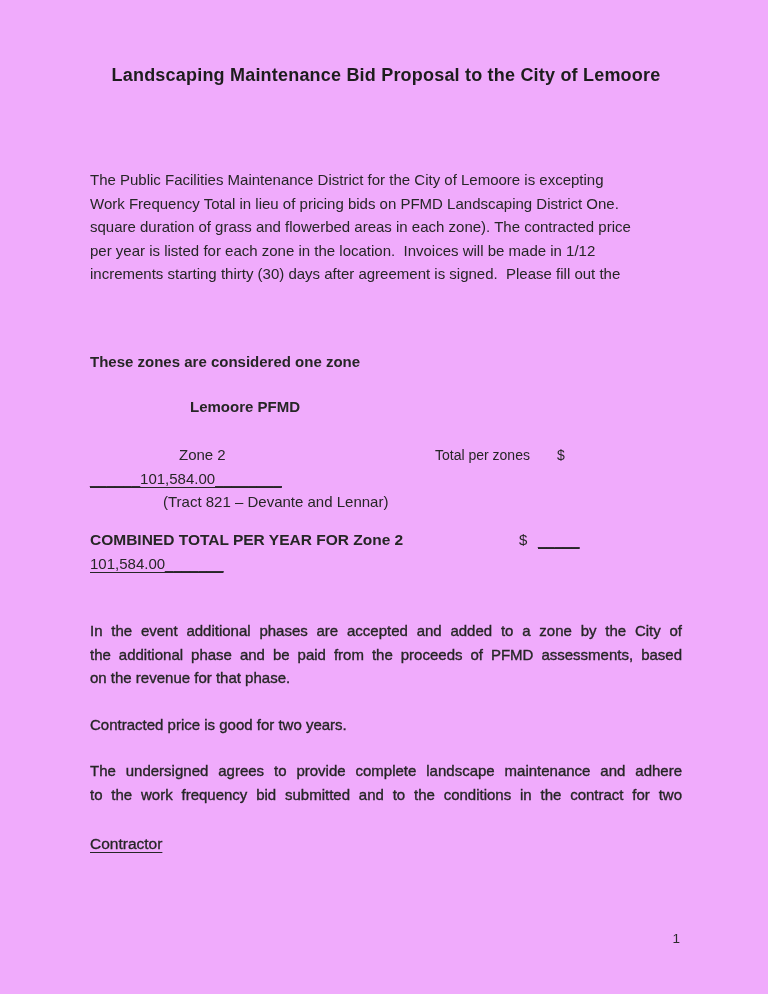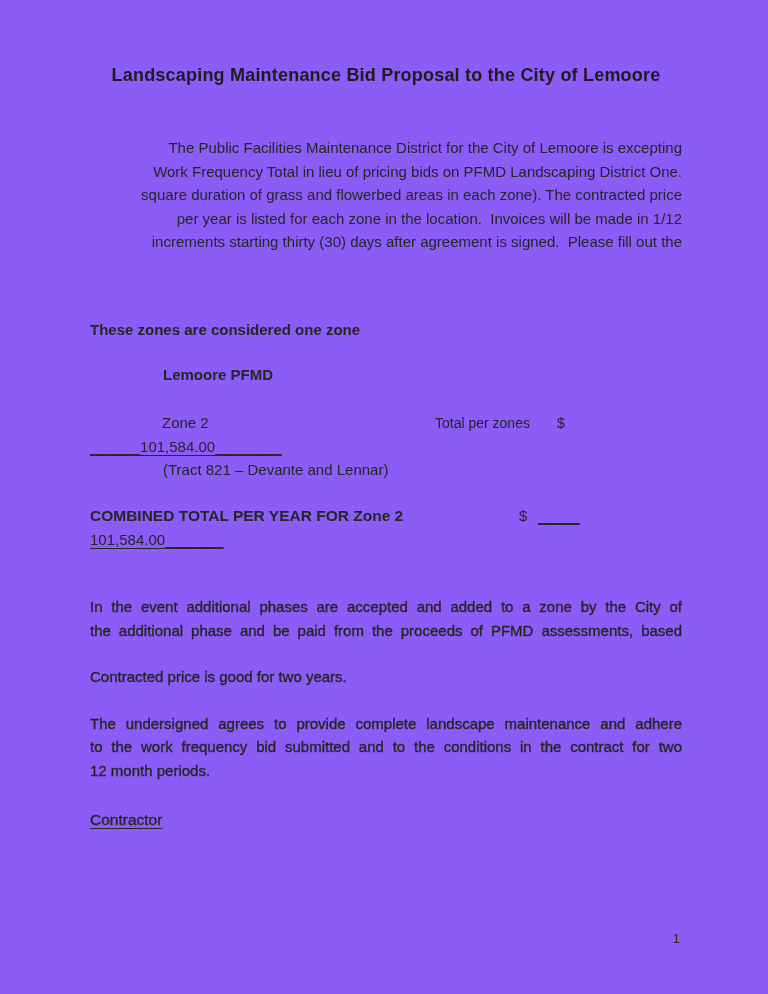--- a/index.html
+++ b/index.html
@@ -1,49 +1,49 @@
 <!DOCTYPE html>
 <html><head>
 <meta charset="utf-8">
 <style>
   html,body { margin:0; padding:0; background:#e8e8e8; }
   .page {
     position:relative;
     width:768px; height:994px;
     margin:0 auto;
-    background:#8b5cf6;
+    background:#f0abfc;
     font-family:"Liberation Sans", sans-serif;
     color:#262626;
     box-sizing:border-box;
     padding:62px 86px 0 90px;
     overflow:hidden;
   }
   .title {
     margin:0;
     text-align:center;
     font-size:18px;
     line-height:26px;
     font-weight:700;
     letter-spacing:0.2px;
     color:#1d1d1d;
   }
   .para { font-size:15px; line-height:23.5px; }
   .line { white-space:pre-wrap; }
   .jline { white-space:normal; text-align:justify; text-align-last:justify; }
-  .intro { margin-top:48px;text-align:right; }
+  .intro { margin-top:80px; }
   .zones-heading { margin-top:64px; font-size:15px; line-height:23.5px; font-weight:700; }
-  .district { margin-top:22px; margin-left:73px; font-size:15px; line-height:23.5px; font-weight:700; }
+  .district { margin-top:22px; margin-left:100px; font-size:15px; line-height:23.5px; font-weight:700; }
   .row { position:relative; height:24px; font-size:15px; line-height:24px; }
   .zone-row { margin-top:24px; }
-  .zone-label { position:absolute; left:72px; }
+  .zone-label { position:absolute; left:89px; }
   .total-label { position:absolute; left:345px; font-size:14px; }
   .dollar-a { position:absolute; left:467px; font-size:14px; }
   .amount { font-size:15px; line-height:23.5px; text-decoration:underline; text-underline-offset:3px; }
   .tract { margin-left:73px; font-size:15px; line-height:23.5px; }
-  .combined-row { margin-top:22px; }
+  .combined-row { margin-top:14px; }
   .combined-label { position:absolute; left:0; font-weight:700; font-size:15.5px; }
   .dollar-b { position:absolute; left:429px; }
   .blank { position:absolute; left:448px; text-decoration:underline; text-underline-offset:3px; }
   .heavy { -webkit-text-stroke:0.35px #262626; }
   .additional { margin-top:44px; }
   .single-line { margin-top:23px; font-size:15px; line-height:23.5px; }
   .agreement { margin-top:23px; }
   .contractor {
     margin-top:26px;
     font-size:15.5px; line-height:24px;
@@ -85,27 +85,27 @@
     <span class="combined-label">COMBINED TOTAL PER YEAR FOR Zone 2</span>
     <span class="dollar-b">$</span>
     <span class="blank">_____</span>
   </div>
 
   <div class="amount">101,584.00_______</div>
 
   <div class="para heavy additional">
       <div class="line jline">In the event additional phases are accepted and added to a zone by the City of</div>
       <div class="line jline">the additional phase and be paid from the proceeds of PFMD assessments, based</div>
+      <div class="line">on the revenue for that phase.</div>
     </div>
 
   <div class="single-line heavy">Contracted price is good for two years.</div>
 
   <div class="para heavy agreement">
       <div class="line jline">The undersigned agrees to provide complete landscape maintenance and adhere</div>
       <div class="line jline">to the work frequency bid submitted and to the conditions in the contract for two</div>
-      <div class="line">12 month periods.</div>
     </div>
 
   <div class="contractor">Contractor</div>
 
   <div class="page-number">1</div>
 
 </div>
 
 </body></html>

